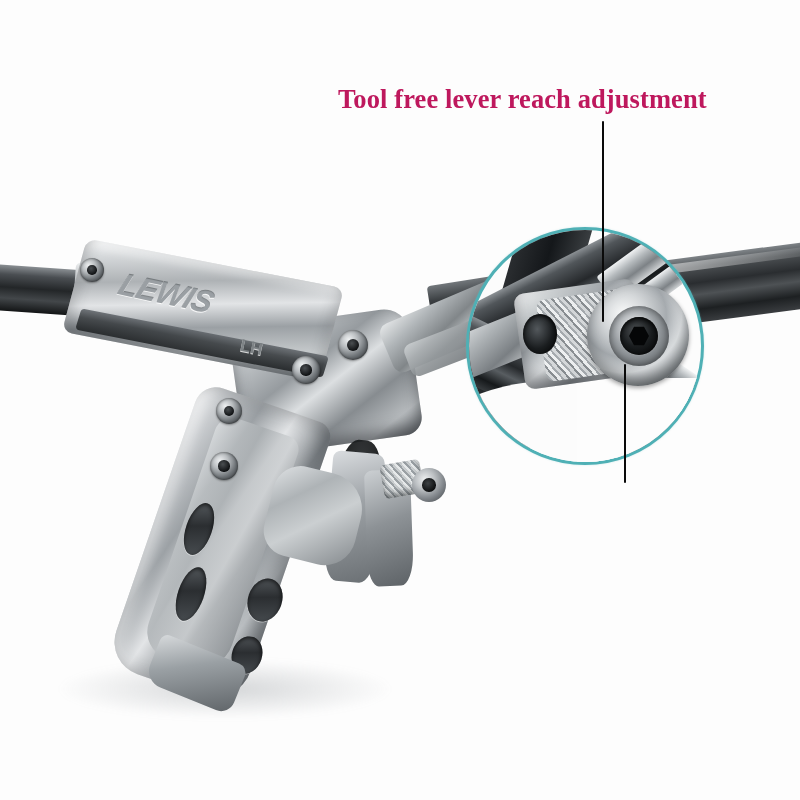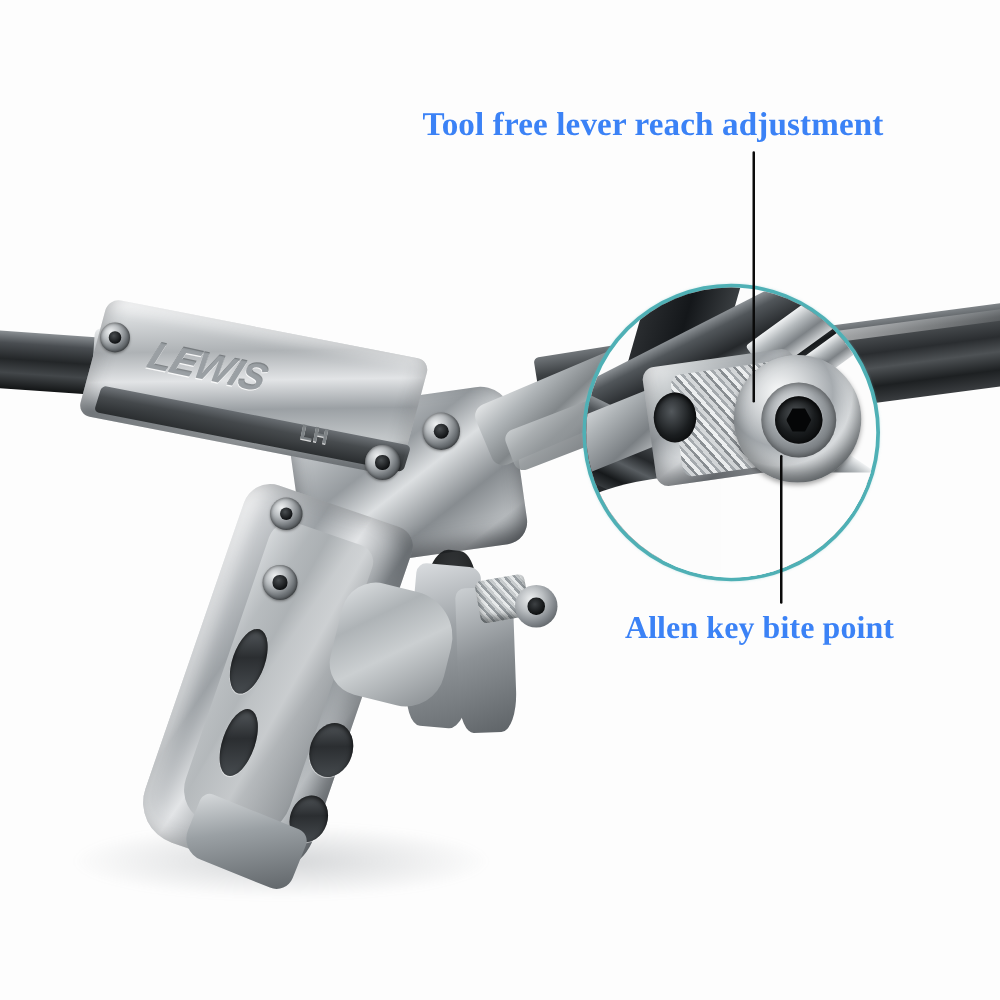--- a/index.html
+++ b/index.html
@@ -16,21 +16,21 @@
     width: 800px;
     height: 800px;
     background: #fdfdfd;
     overflow: hidden;
   }
   
   .callout-text {
     position: absolute;
     font-family: "Liberation Serif", "DejaVu Serif", serif;
     font-weight: bold;
-    color: #3b82f6;
+    color: #be185d;
     letter-spacing: .1px;
     white-space: nowrap;
     line-height: 1.14;
   }
   #label-top {
     left: 338px;
     top: 84px;
     font-size: 26.5px;
   }
   #label-bottom {
@@ -478,16 +478,15 @@
       <div id="mag-allen"></div>
     </div>
   </div>
 
   <div class="leader" id="leader-top"></div>
   <div class="leader" id="leader-bottom"></div>
 
   <div class="callout-text" id="label-top">Tool free lever reach adjustment</div>
 
   <div class="callout-text" id="label-bottom">
-    <span class="ln">Allen key bite point</span>
   </div>
 
 </div>
 
 </body></html>

